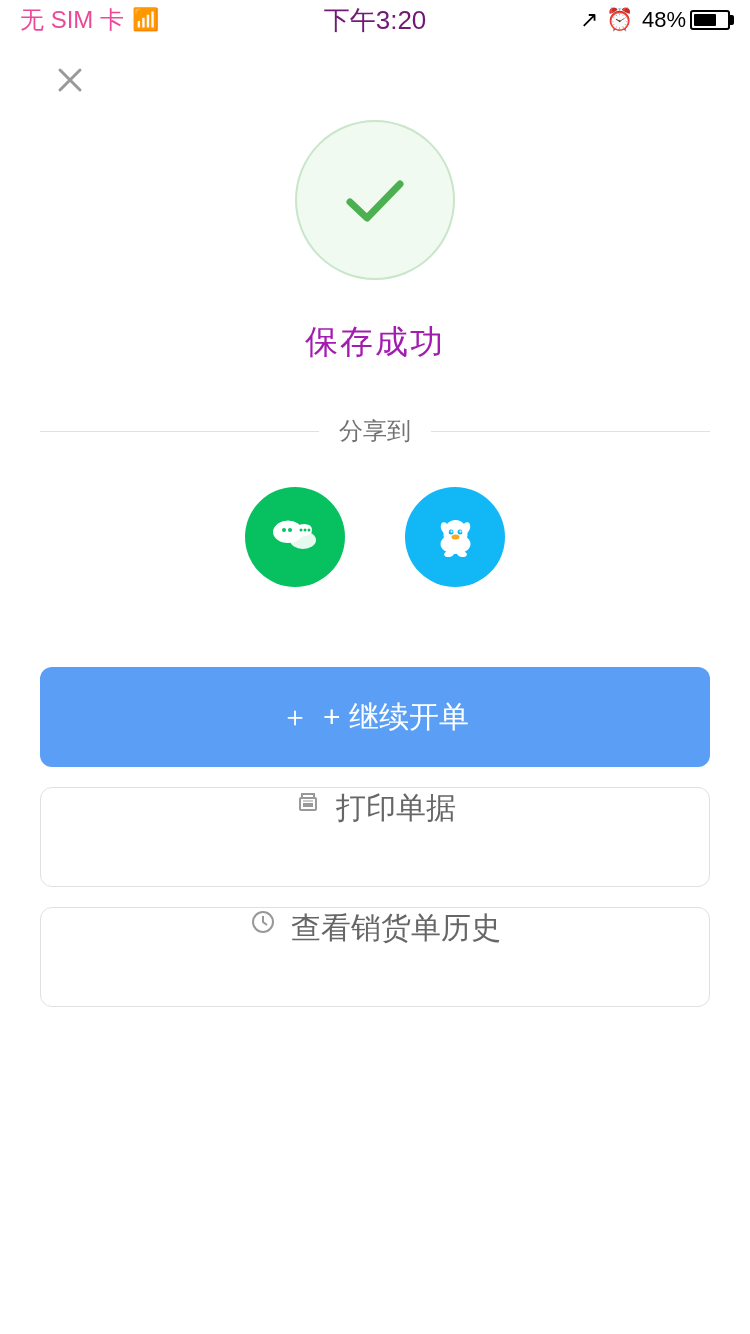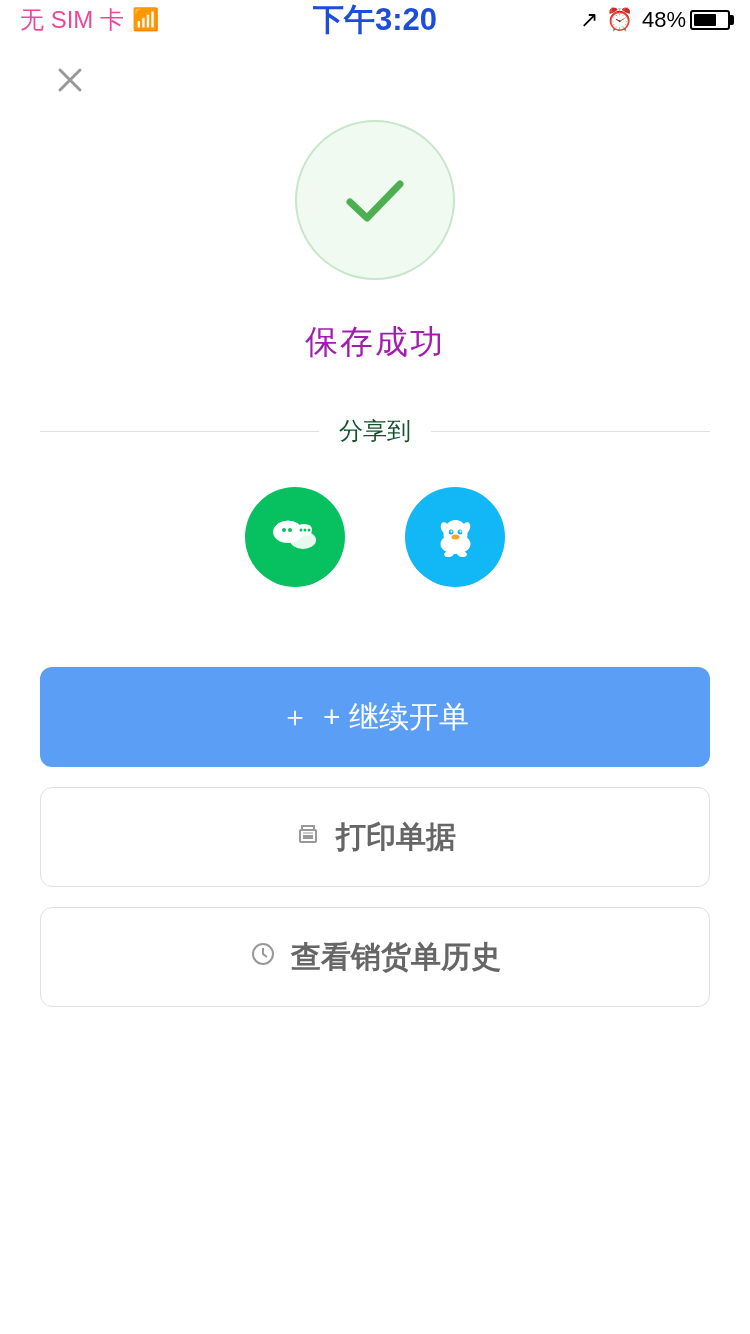--- a/index.html
+++ b/index.html
@@ -37,23 +37,23 @@
       font-weight: 500;
       color: #ec4899;
     }
 
     .wifi-icon {
       display: inline-block;
       font-size: 22px;
     }
 
     .status-center {
-      font-size: 31px;
-      font-weight: 700;
-      color: #1d4ed8;
+      font-size: 26px;
+      font-weight: 400;
+      color: #701a75;
       position: absolute;
       left: 50%;
       transform: translateX(-50%);
     }
 
     .status-right {
       display: flex;
       align-items: center;
       gap: 8px;
       font-size: 22px;
@@ -167,21 +167,21 @@
     }
 
     .divider-line {
       flex: 1;
       height: 1px;
       background: #e0e0e0;
     }
 
     .share-label {
       font-size: 24px;
-      color: #14532d;
+      color: #737373;
       white-space: nowrap;
     }
 
     .share-icons {
       display: flex;
       justify-content: center;
       gap: 60px;
       margin-bottom: 20px;
     }
 
@@ -232,26 +232,25 @@
     }
 
     .btn-secondary {
       width: 100%;
       height: 100px;
       border-radius: 12px;
       background: #fff;
       border: 1px solid #e0e0e0;
       cursor: pointer;
       display: flex;
-      align-items: center;
       justify-content: center;
       gap: 14px;
       font-size: 30px;
       color: #666;
-      font-weight: 700;
+      font-weight: 400;
     }
 
     .btn-icon {
       font-size: 28px;
     }
   </style>
 </head>
 <body>
 
 <div class="status-bar">

